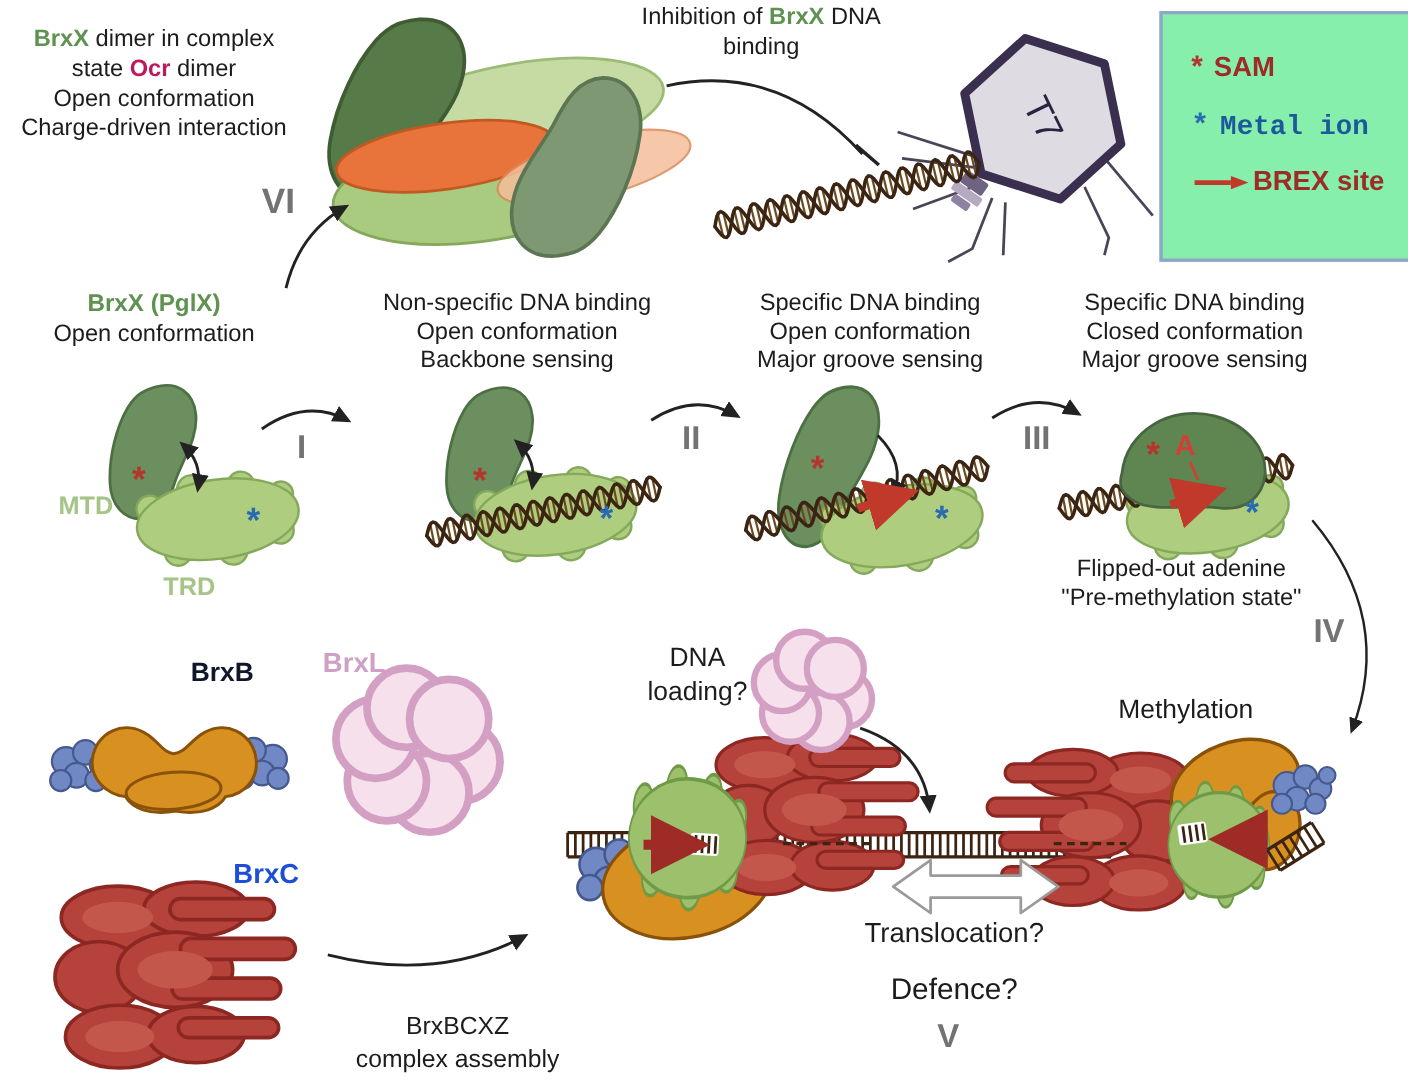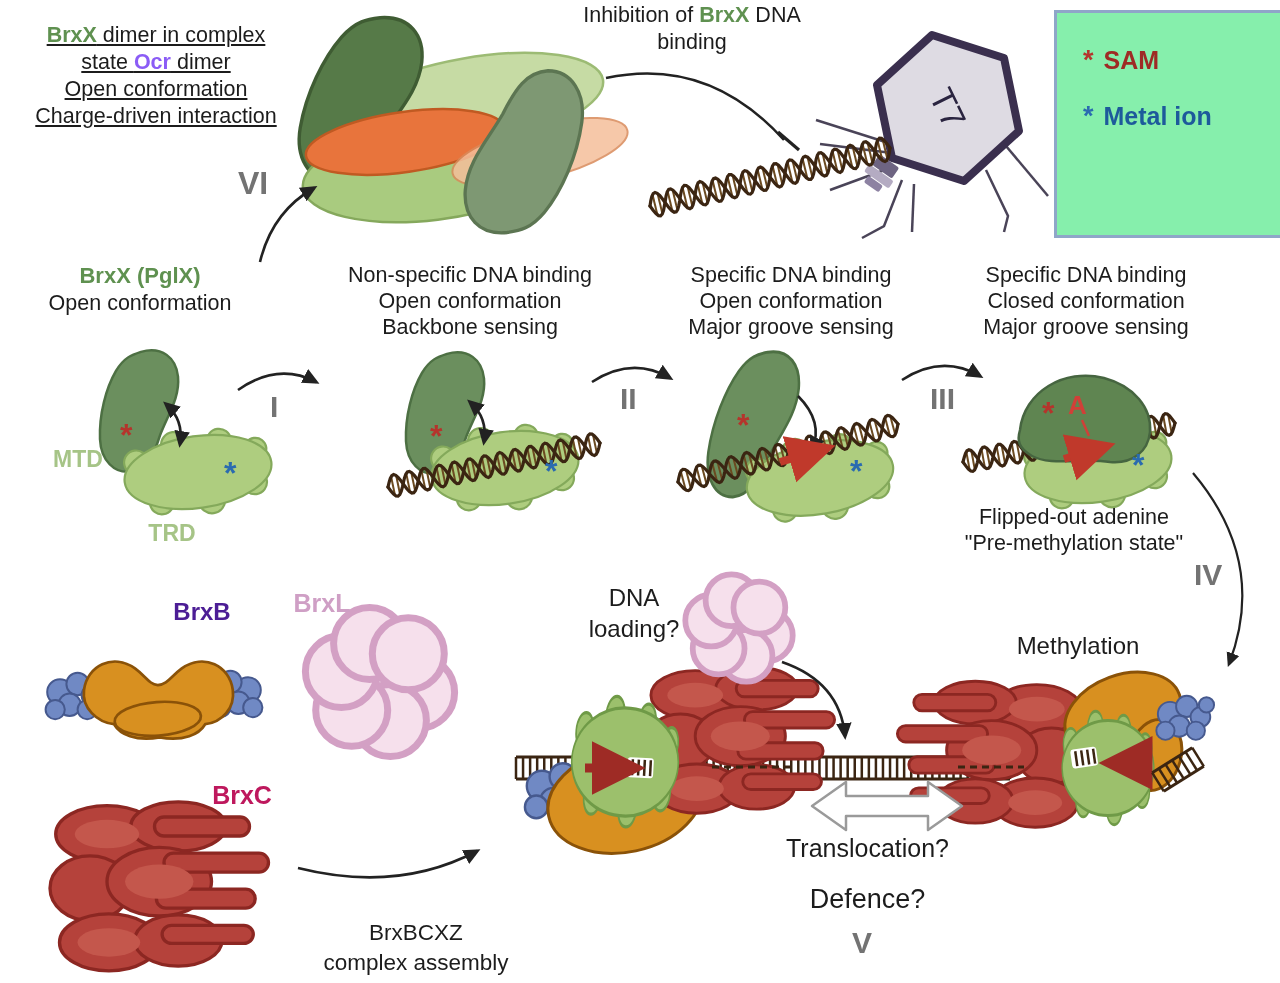--- a/index.html
+++ b/index.html
@@ -2,26 +2,26 @@
 <html><head>
 <meta charset="utf-8">
 <style>
   html,body{margin:0;padding:0;background:#fff;}
   #stage{position:relative;width:1280px;height:983px;background:#fff;overflow:hidden;
          font-family:"Liberation Sans",sans-serif;color:#1c1c1c;}
   #art{position:absolute;left:0;top:0;}
   .cap{position:absolute;text-align:center;font-size:21.5px;line-height:27px;color:#1c1c1c;}
   .b{font-weight:bold;}
   .green{color:#5f9150;}
-  .orangec{color:#8b5cf6;}
+  .orangec{color:#be185d;}
   .ltgreen{color:#a6c487;font-weight:bold;font-size:23px;}
   .goldc{color:#d28c1a;}
-  .bluec{color:#4c1d95;}
+  .bluec{color:#0f172a;}
   .pinkc{color:#cf9fc5;}
-  .redc{color:#be185d;}
+  .redc{color:#1d4ed8;}
   .numeral{position:absolute;color:#737373;font-weight:bold;font-size:30px;line-height:30px;}
   .star{position:absolute;font-weight:bold;font-size:32px;line-height:30px;}
   .star-red{color:#b5342c;}
   .star-blue{color:#2a6bb0;}
   #legend{position:absolute;left:1054px;top:10px;width:248px;height:228px;
           border:3.5px solid #8fa6c8;background:#86efac;box-sizing:border-box;}
   .leg-row{position:absolute;left:26px;font-size:25px;font-weight:bold;white-space:nowrap;}
   .leg-star{font-size:27px;margin-right:10px;}
   #a-label{position:absolute;color:#d04038;font-weight:bold;font-size:26px;line-height:26px;}
 </style>
@@ -423,38 +423,44 @@
   <use href="#pinwheel" transform="translate(380,682)" fill="#f6e0ec" stroke="#d3a0c4" stroke-width="7"></use>
 
   <use href="#pinwheel" transform="translate(739,628) scale(0.72)" fill="#f6e0ec" stroke="#d3a0c4" stroke-width="8"></use>
 
   <use href="#brxcShape" transform="translate(50,798) scale(0.95)" fill="#b5423b" stroke="#8c2722" stroke-width="3.5"></use>
 
   <path d="M 298,868 Q 398,893 477,851" fill="none" stroke="#222" stroke-width="2.6" marker-end="url(#ab)"></path>
   <path d="M 782,662 Q 840,682 845,736" fill="none" stroke="#222" stroke-width="2.6" marker-end="url(#ab)"></path>
 </svg>
 
-  <div class="cap" style="left:20px;top:22px;width:272px;text-decoration:underline;">
+  <div class="cap" style="left:4px;top:22px;width:272px;">
     <span class="b green">BrxX</span><span> dimer in complex</span><br>
     <span>state </span><span class="b orangec">Ocr</span><span> dimer</span><br>
     <span>Open conformation</span><br>
     <span>Charge-driven interaction</span>
   </div>
 
   <div class="cap" style="left:572px;top:2px;width:240px;">
     <span>Inhibition of </span><span class="b green">BrxX</span><span> DNA</span><br>
     <span>binding</span>
   </div>
 
   <div id="legend">
     <div class="leg-row" style="top:32px;color:#9e2b25;">
       <span class="leg-star" style="color:#b5342c;">*</span><span>SAM</span>
     </div>
-    <div class="leg-row" style="top:88px;color:#1d5a9b;">
+    <div class="leg-row" style="top:88px;color:#1d5a9b;font-family:Liberation Mono, monospace;">
       <span class="leg-star" style="color:#2a6bb0;">*</span><span>Metal ion</span>
+    </div>
+    <div class="leg-row" style="top:138px;color:#9e2b25;">
+      <svg width="52" height="16" style="vertical-align:-1px;margin-right:4px;">
+        <line x1="3" y1="8" x2="36" y2="8" stroke="#c0392b" stroke-width="4.5"></line>
+        <polygon points="36,2 52,8 36,14" fill="#c0392b"></polygon>
+      </svg><span>BREX site</span>
     </div>
   </div>
 
   <div class="cap" style="left:28px;top:262px;width:224px;">
     <span class="b green" style="font-size:22px;">BrxX (PglX)</span><br>
     <span>Open conformation</span>
   </div>
   <div class="cap ltgreen" style="left:48px;top:446px;width:60px;">MTD</div>
   <div class="cap ltgreen" style="left:142px;top:520px;width:60px;">TRD</div>
 

